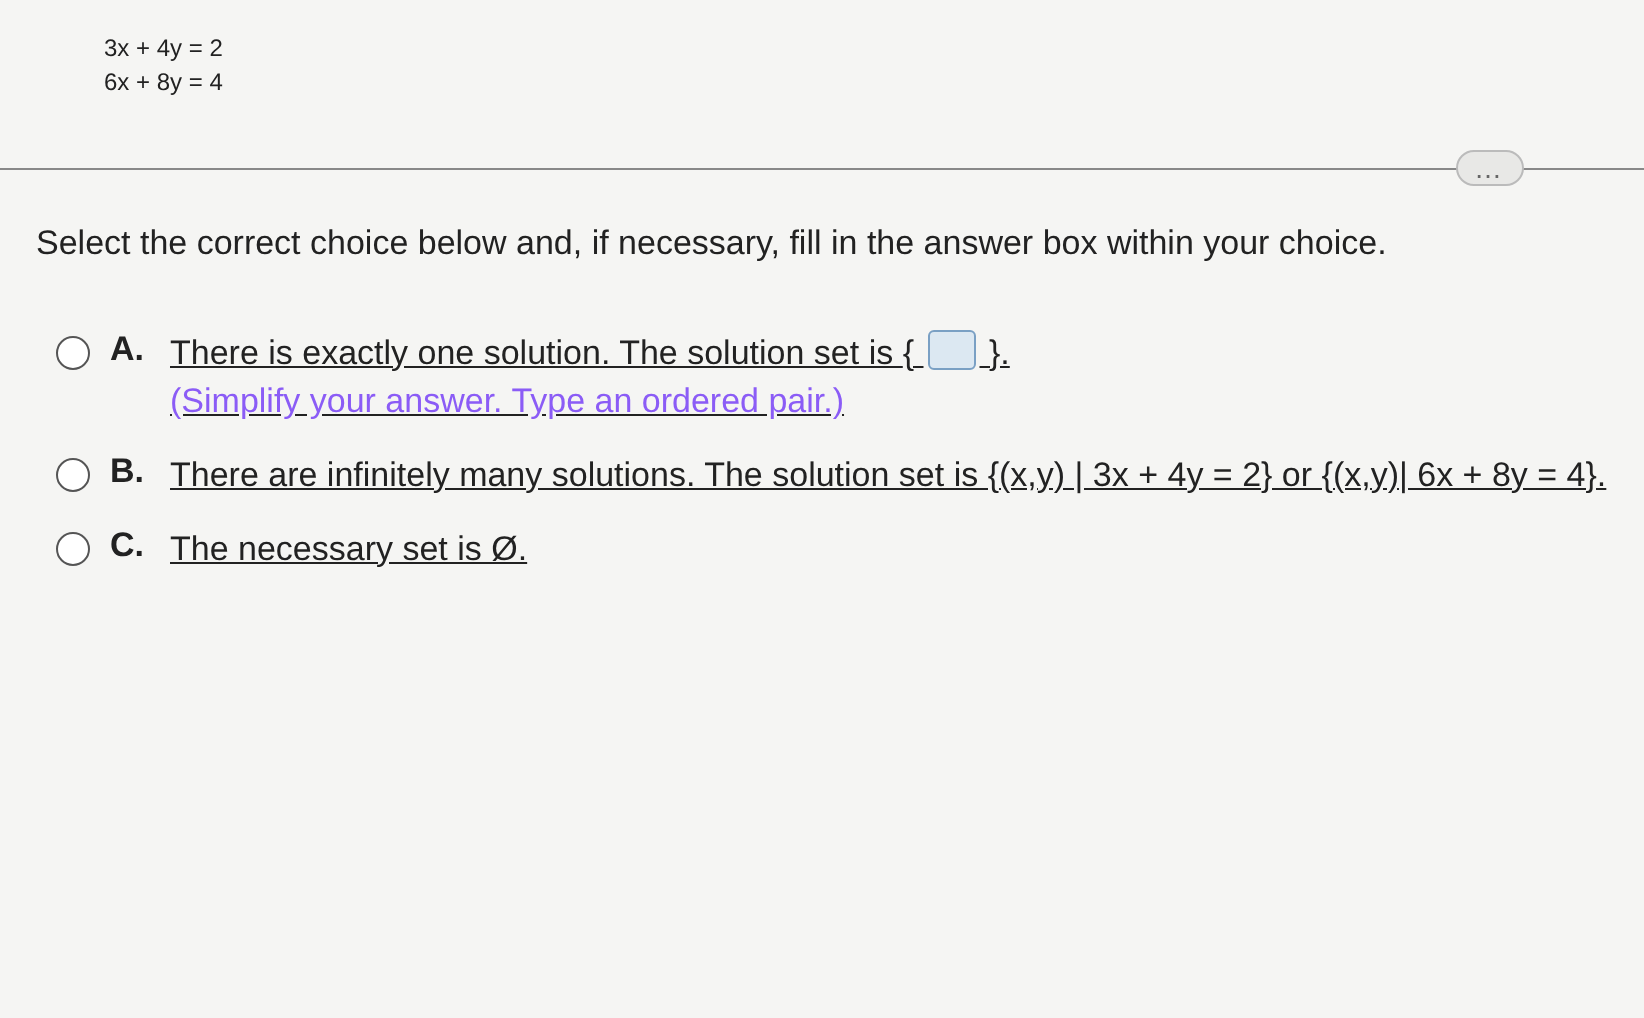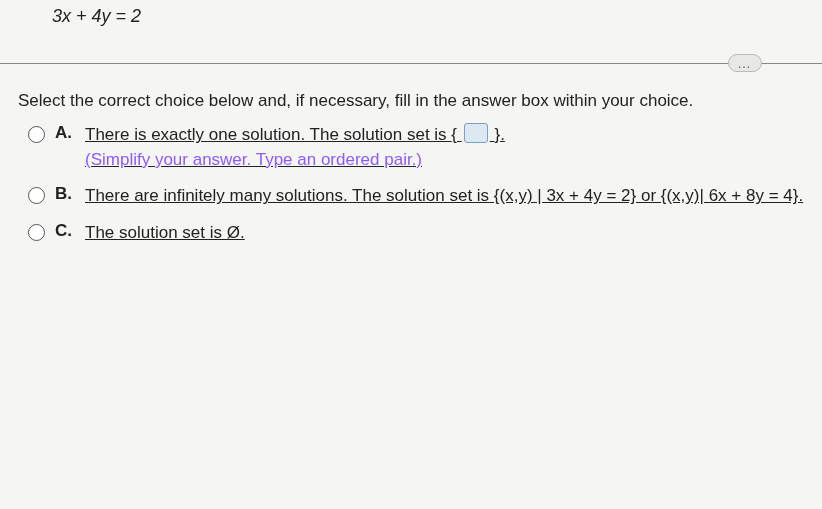--- a/index.html
+++ b/index.html
@@ -7,24 +7,23 @@
     padding: 0;
     font-family: Arial, Helvetica, sans-serif;
     background: #f5f5f3;
     width: 822px;
     height: 509px;
     box-sizing: border-box;
     color: #222;
     font-size: 17px;
   }
   .equations {
-    padding: 4px 0 0 52px;
-    font-size: 18px;
+    padding: 16px 0 0 52px;
+    font-size: 12px;
     line-height: 1.4;
-    font-style: italic;
   }
   .divider-wrap {
     position: relative;
     margin: 24px 0 18px 0;
     height: 20px;
   }
   .divider-line {
     position: absolute;
     left: 0;
     right: 0;
@@ -42,21 +41,21 @@
     border-radius: 10px;
     padding: 0 8px;
     font-size: 14px;
     letter-spacing: 2px;
     color: #666;
     line-height: 16px;
     height: 16px;
   }
   .instruction {
     padding: 0 34px 0 18px;
-    margin-bottom: 12px;
+    margin-bottom: 33px;
     font-size: 17px;
   }
   .choices {
     padding: 0 18px 0 28px;
   }
   .choice {
     display: flex;
     align-items: flex-start;
     margin-bottom: 12px;
   }
@@ -96,20 +95,21 @@
   }
   .link-text {
     color: #8b5cf6;
   }
 </style>
 </head>
 <body>
 
 <div class="equations">
   <div>3x + 4y = 2</div>
+  <div>6x + 8y = 4</div>
 </div>
 
 <div class="divider-wrap">
   <div class="divider-line"></div>
   <div class="ellipsis-pill">…</div>
 </div>
 
 <div class="instruction">Select the correct choice below and, if necessary, fill in the answer box within your choice.</div>
 
 <div class="choices">
@@ -128,16 +128,16 @@
 
   <div class="choice">
     <div class="radio"></div>
     <div class="choice-letter">B.</div>
     <div class="choice-body">There are infinitely many solutions. The solution set is {(x,y) | 3x + 4y = 2} or {(x,y)| 6x + 8y = 4}.</div>
   </div>
 
   <div class="choice">
     <div class="radio"></div>
     <div class="choice-letter">C.</div>
-    <div class="choice-body">The solution set is Ø.</div>
+    <div class="choice-body">The necessary set is Ø.</div>
   </div>
 
 </div>
 
 </body></html>

